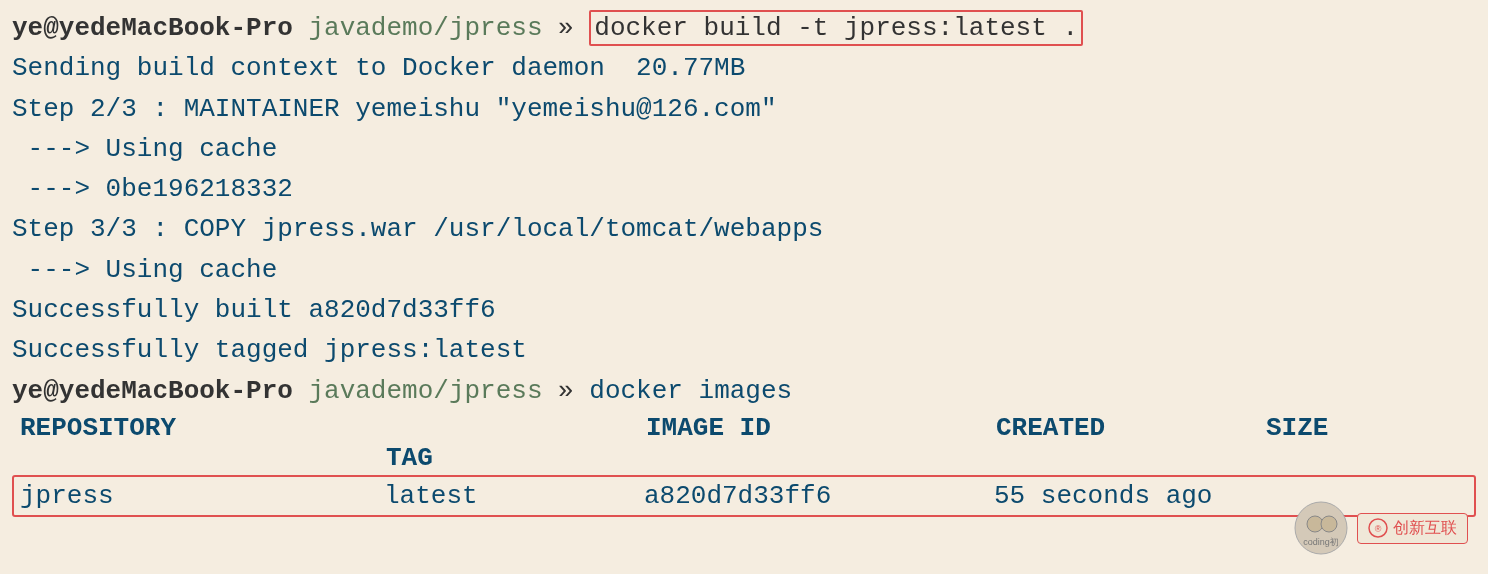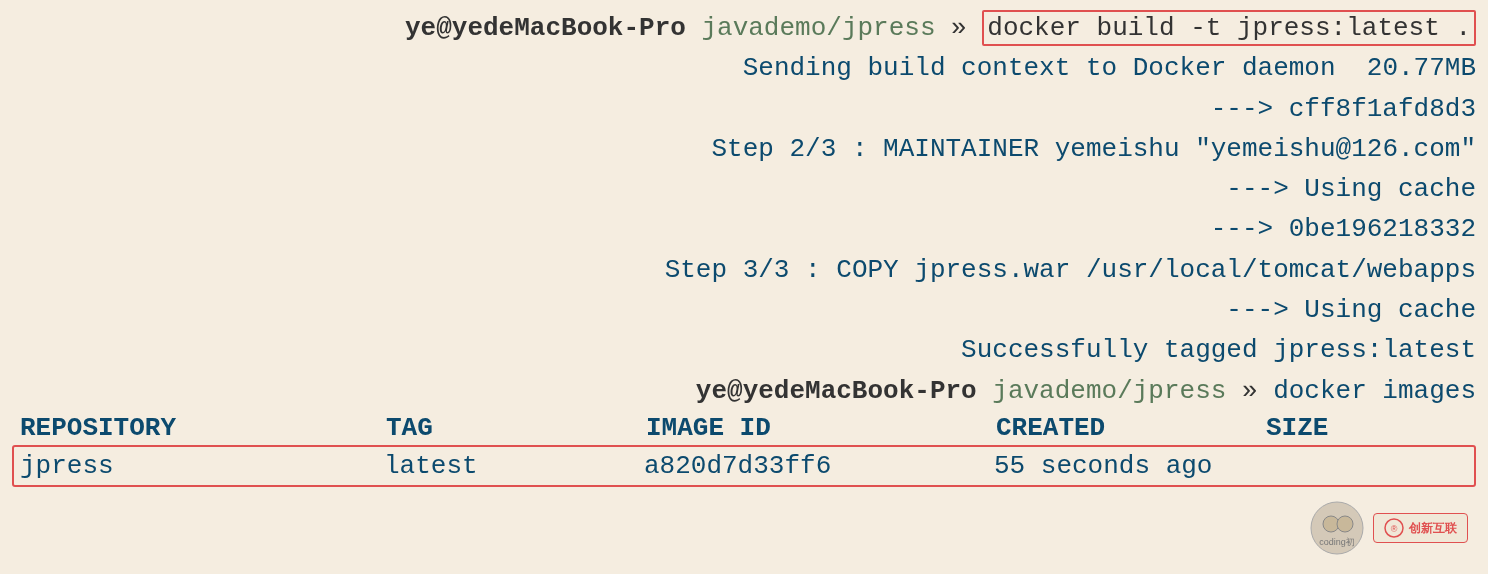--- a/index.html
+++ b/index.html
@@ -24,21 +24,20 @@
       height: 100%;
       background-color: #f5ede0;
       padding: 8px 12px;
       position: relative;
     }
 
     .line {
       line-height: 1.55;
       white-space: pre;
       display: block;
-      text-align: right;
     }
 
     .prompt-user {
       color: #333;
       font-weight: bold;
     }
 
     .prompt-path {
       color: #5a7a5a;
       font-weight: normal;
@@ -80,43 +79,43 @@
 </head>
 <body>
 
 <div class="terminal-container">
 
   <span class="line"><span class="prompt-user">ye@yedeMacBook-Pro</span><span class="prompt-path"> javademo/jpress</span><span class="prompt-arrow"> » </span><span class="command-highlight">docker build -t jpress:latest .</span></span>
 
   <span class="line normal-text">Sending build context to Docker daemon  20.77MB</span>
 
 
-  <span class="line normal-text"> ---&gt; cff8f1afd8d3</span>
 
   <span class="line normal-text">Step 2/3 : MAINTAINER yemeishu "yemeishu@126.com"</span>
 
   <span class="line normal-text"> ---&gt; Using cache</span>
 
   <span class="line normal-text"> ---&gt; 0be196218332</span>
 
   <span class="line normal-text">Step 3/3 : COPY jpress.war /usr/local/tomcat/webapps</span>
 
   <span class="line normal-text"> ---&gt; Using cache</span>
 
 
+  <span class="line normal-text">Successfully built a820d7d33ff6</span>
 
   <span class="line normal-text">Successfully tagged jpress:latest</span>
 
   <span class="line"><span class="prompt-user">ye@yedeMacBook-Pro</span><span class="prompt-path"> javademo/jpress</span><span class="prompt-arrow"> » </span><span class="normal-text">docker images</span></span>
 
   <div class="table-section">
 
     <div class="header-row">
       <span class="normal-text" style="width:370px; font-weight:bold; padding-left:4px;">REPOSITORY</span>
-      <span class="normal-text" style="width:260px; font-weight:bold;">TAG</span>
+      <span class="normal-text" style="width:260px; font-weight:bold;margin-top:30px;">TAG</span>
       <span class="normal-text" style="width:350px; font-weight:bold;">IMAGE ID</span>
       <span class="normal-text" style="width:270px; font-weight:bold;">CREATED</span>
       <span class="normal-text" style="flex:1; font-weight:bold;">SIZE</span>
     </div>
 
     <div class="data-row-wrapper">
       <span class="normal-text" style="width:366px; padding-left:2px;">jpress</span>
       <span class="normal-text" style="width:260px;">latest</span>
       <span class="normal-text" style="width:350px;">a820d7d33ff6</span>
       <span class="normal-text" style="width:270px;">55 seconds ago</span>
@@ -133,16 +132,16 @@
         <circle cx="36" cy="24" r="8" fill="#c8b89a" stroke="#888" stroke-width="1"></circle>
         <text x="28" y="45" text-anchor="middle" font-size="9" fill="#777" font-family="sans-serif">coding初</text>
       </svg>
     </div>
 
     <div style="border:1.5px solid #e05050; border-radius:4px; padding:4px 10px; background:#f0e8d8; display:flex; align-items:center; gap:5px;">
       <svg width="20" height="20" viewBox="0 0 20 20">
         <circle cx="10" cy="10" r="9" fill="none" stroke="#e05050" stroke-width="1.5"></circle>
         <text x="10" y="14" text-anchor="middle" font-size="9" fill="#e05050" font-family="sans-serif">®</text>
       </svg>
-      <span style="font-size:12px; color:#e05050; font-family:sans-serif; font-weight:bold;">创新互联</span>
+      <span style="font-size:16px; color:#e05050; font-family:sans-serif; font-weight:normal;">创新互联</span>
     </div>
   </div>
 </div>
 
 </body></html>

